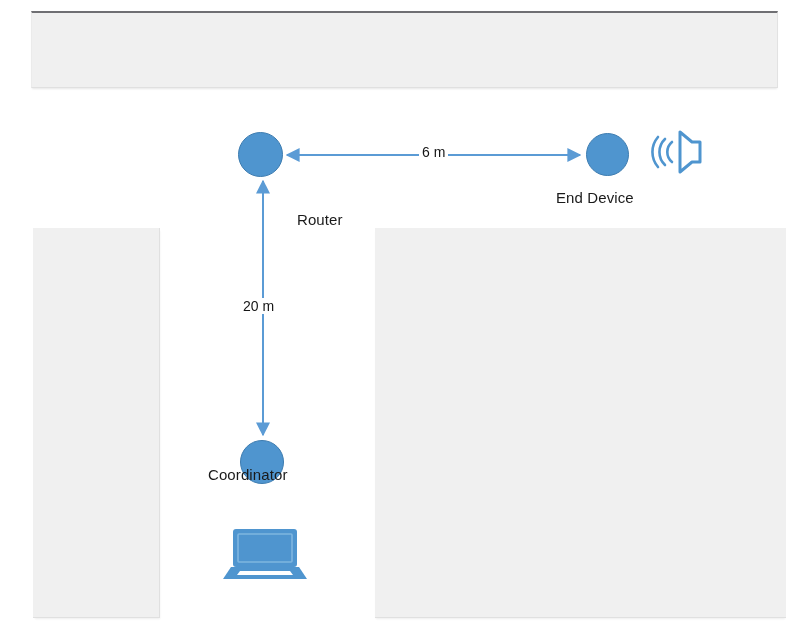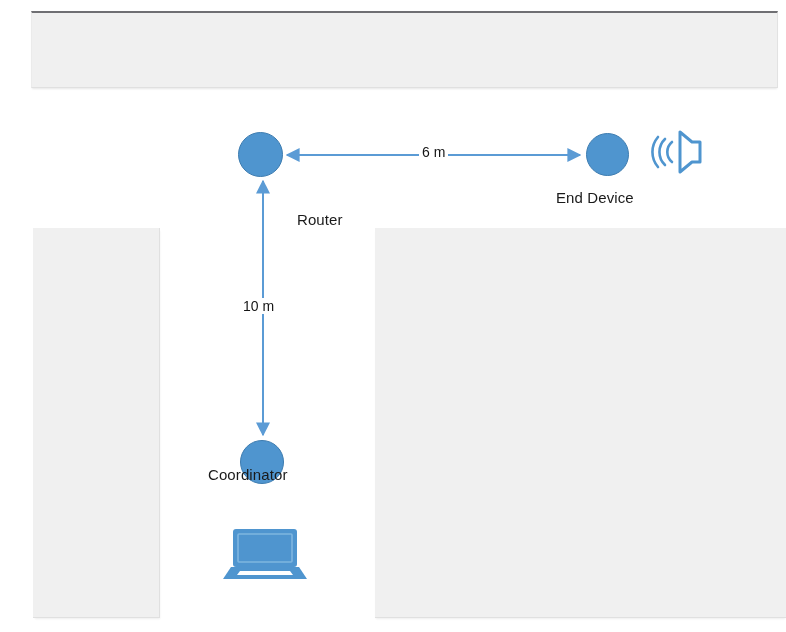--- a/index.html
+++ b/index.html
@@ -134,21 +134,21 @@
 
   <div class="node" id="node-router"></div>
   <div class="node" id="node-enddevice"></div>
   <div class="node" id="node-coordinator"></div>
 
   <div class="node-label" id="label-router">Router</div>
   <div class="node-label" id="label-enddevice">End Device</div>
   <div class="node-label" id="label-coordinator">Coordinator</div>
 
   <div class="edge-label" id="label-6m">6 m</div>
-  <div class="edge-label" id="label-10m">10 m</div>
+  <div class="edge-label" id="label-10m">20 m</div>
 
   <div class="icon-wrap" id="icon-speaker">
     <svg viewBox="0 0 56 52" width="56" height="52">
 
       <path d="M 30 6 L 30 46 L 30 46 L 42 36 L 50 36 L 50 16 L 42 16 Z" fill="none" stroke="#4f95cf" stroke-width="3" stroke-linejoin="round" stroke-linecap="round"></path>
 
       <path d="M 22 16 A 13 13 0 0 0 22 36" fill="none" stroke="#4f95cf" stroke-width="2.6" stroke-linecap="round"></path>
       <path d="M 15 13 A 18 18 0 0 0 15 39" fill="none" stroke="#4f95cf" stroke-width="2.6" stroke-linecap="round"></path>
       <path d="M 8 11 A 23 23 0 0 0 8 41" fill="none" stroke="#4f95cf" stroke-width="2.6" stroke-linecap="round"></path>
     </svg>

